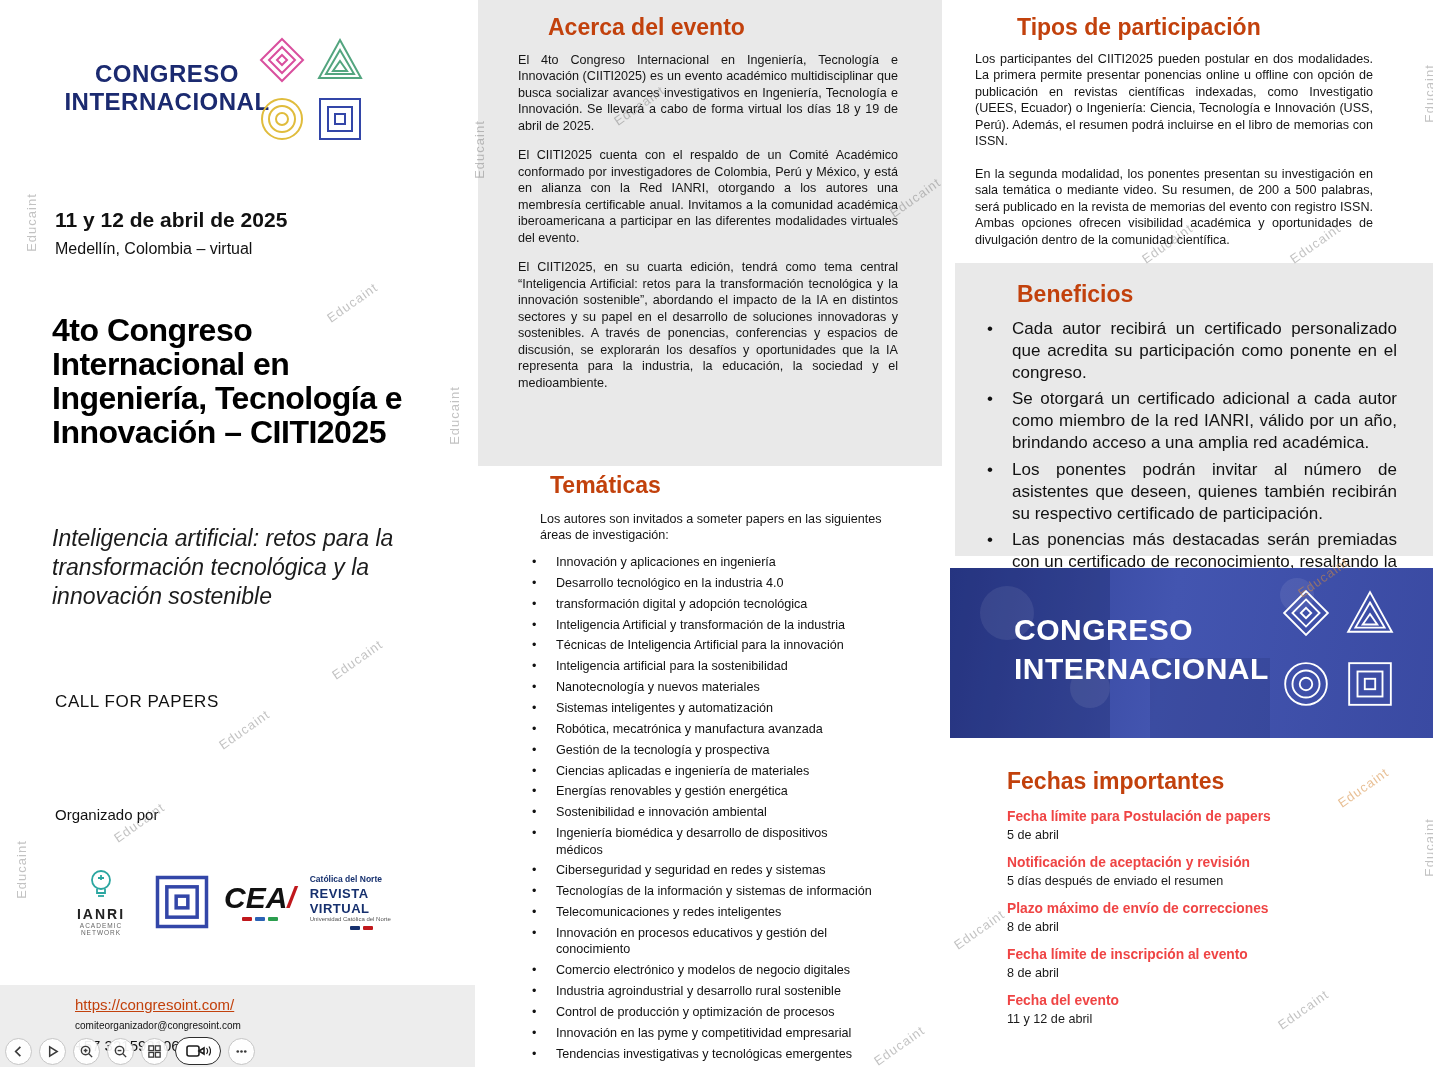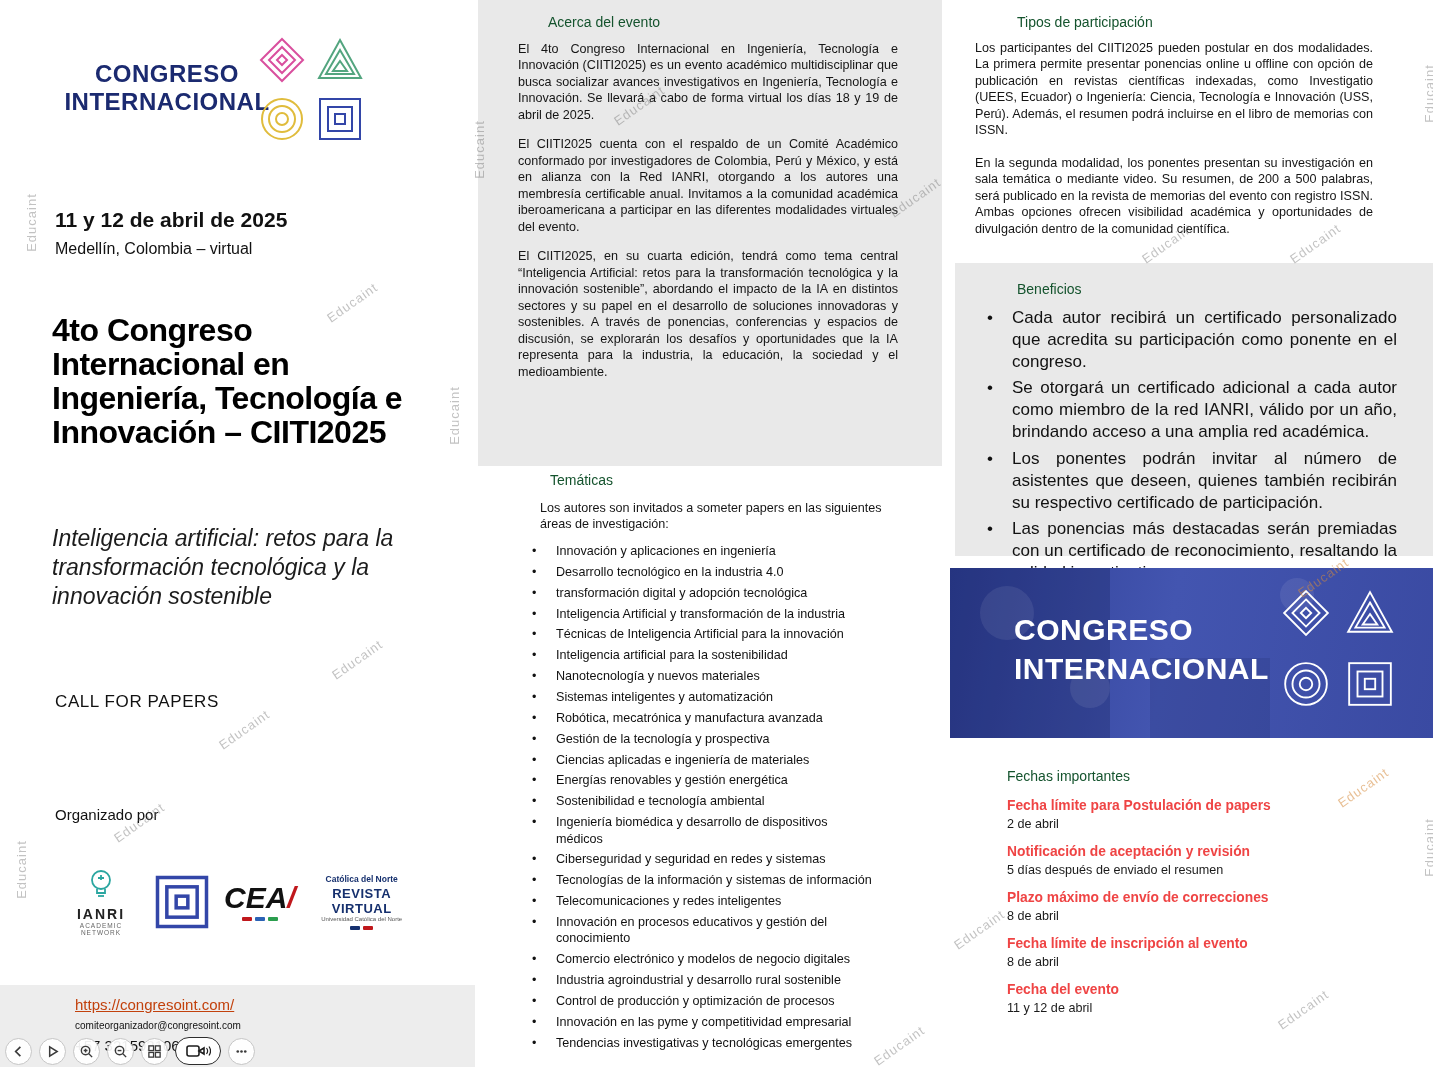--- a/index.html
+++ b/index.html
@@ -23,34 +23,34 @@
   .org-logos{position:absolute;left:62px;top:850px;width:392px;height:104px;display:flex;
              align-items:center;gap:14px;}
   .org-ianri{text-align:center;width:78px;}
   .org-ianri .nm{font-size:14px;font-weight:bold;letter-spacing:2px;color:#222;}
   .org-ianri .sb{font-size:6.5px;letter-spacing:1px;color:#666;}
   .org-cea{text-align:center;}
   .org-cea .nm{font-size:30px;font-weight:900;font-style:italic;color:#111;line-height:1;}
   .org-cea .nm b{color:#c0181c;}
   .tiny-marks{display:flex;gap:3px;justify-content:center;margin-top:4px;}
   .tiny-marks i{display:block;width:10px;height:4px;border-radius:1px;}
-  .org-cat{text-align:center;width:104px;}
+  .org-cat{width:104px;}
   .org-cat .cn{font-size:8.5px;color:#16306e;font-weight:bold;}
   .org-cat .rv{font-size:13px;font-weight:bold;color:#16306e;letter-spacing:.5px;margin-top:2px;}
   .org-cat .sb{font-size:6px;color:#555;}
   .footer{position:absolute;left:0;top:985px;width:475px;height:82px;background:#ededed;
           padding:11px 0 0 75px;box-sizing:border-box;}
   .footer .web{font-size:15px;color:#c2410c;text-decoration:underline;cursor:pointer;}
   .footer .mail{font-size:10px;color:#111;margin-top:6px;}
   .footer .tel{font-size:15px;color:#111;margin-top:6px;}
 
   
   .about-panel{position:absolute;left:478px;top:0;width:464px;height:466px;background:#e9e9e9;
                box-sizing:border-box;padding:14px 44px 0 40px;}
-  .sec-h{font-size:14px;font-weight:normal;color:#14532d;}
+  .sec-h{font-size:23px;font-weight:bold;color:#c2410c;}
   .about-panel .sec-h{margin:0 0 11px 30px;}
   .body-p{font-size:12.6px;line-height:1.31;text-align:justify;margin:0 0 13px;color:#151515;}
   .topics{position:absolute;left:478px;top:472px;width:464px;}
   .topics .sec-h{margin:0 0 12px 72px;}
   .topics .intro{margin:0 0 10px 62px;width:356px;font-size:12.6px;line-height:1.31;}
   .topic-list{margin:4px 0 0;padding:0 0 0 52px;list-style:none;width:342px;}
   .topic-list li{position:relative;padding-left:26px;margin-bottom:4.5px;font-size:12.6px;line-height:1.3;}
   .topic-list li::before{content:"•";position:absolute;left:2px;}
 
   
@@ -225,21 +225,21 @@
         <li>Sistemas inteligentes y automatización</li>
 
         <li>Robótica, mecatrónica y manufactura avanzada</li>
 
         <li>Gestión de la tecnología y prospectiva</li>
 
         <li>Ciencias aplicadas e ingeniería de materiales</li>
 
         <li>Energías renovables y gestión energética</li>
 
-        <li>Sostenibilidad e tecnología ambiental</li>
+        <li>Sostenibilidad e innovación ambiental</li>
 
         <li>Ingeniería biomédica y desarrollo de dispositivos médicos</li>
 
         <li>Ciberseguridad y seguridad en redes y sistemas</li>
 
         <li>Tecnologías de la información y sistemas de información</li>
 
         <li>Telecomunicaciones y redes inteligentes</li>
 
         <li>Innovación en procesos educativos y gestión del conocimiento</li>
@@ -324,21 +324,21 @@
       </svg>
     </div>
   </div>
 
   <div class="dates">
     <div class="sec-h">Fechas importantes</div>
     <div>
 
         <div class="date-item">
           <div class="date-label">Fecha límite para Postulación de papers</div>
-          <div class="date-value">2 de abril</div>
+          <div class="date-value">5 de abril</div>
         </div>
 
         <div class="date-item">
           <div class="date-label">Notificación de aceptación y revisión</div>
           <div class="date-value">5 días después de enviado el resumen</div>
         </div>
 
         <div class="date-item">
           <div class="date-label">Plazo máximo de envío de correcciones</div>
           <div class="date-value">8 de abril</div>

